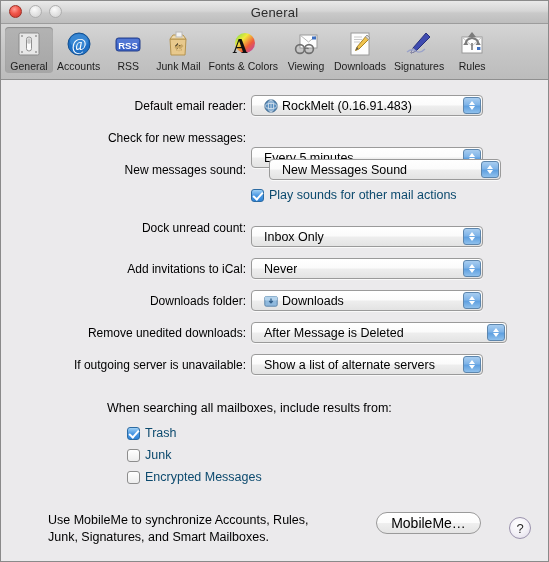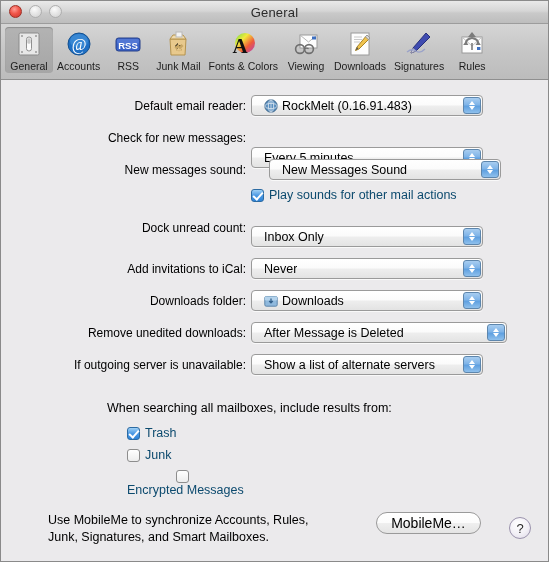--- a/index.html
+++ b/index.html
@@ -444,21 +444,21 @@
     <div class="section-title" style="left:106px;top:321px;">When searching all mailboxes, include results from:</div>
 
     <div class="cbrow" style="left:126px;top:346px;">
       <span class="cb on"></span>
       <span class="cb-label">Trash</span>
     </div>
     <div class="cbrow" style="left:126px;top:368px;">
       <span class="cb"></span>
       <span class="cb-label">Junk</span>
     </div>
-    <div class="cbrow" style="left:126px;top:390px;flex-direction:column;">
+    <div class="cbrow" style="left:126px;top:390px;">
       <span class="cb"></span>
       <span class="cb-label">Encrypted Messages</span>
     </div>
 
     <div class="footer-text" style="left:47px;top:432px;">Use MobileMe to synchronize Accounts, Rules,</div>
     <div class="footer-text" style="left:47px;top:449px;">Junk, Signatures, and Smart Mailboxes.</div>
 
     <div class="push-btn" style="left:375px;top:432px;width:105px;">MobileMe…</div>
 
     <div class="help-btn" style="left:508px;top:437px;">?</div>

